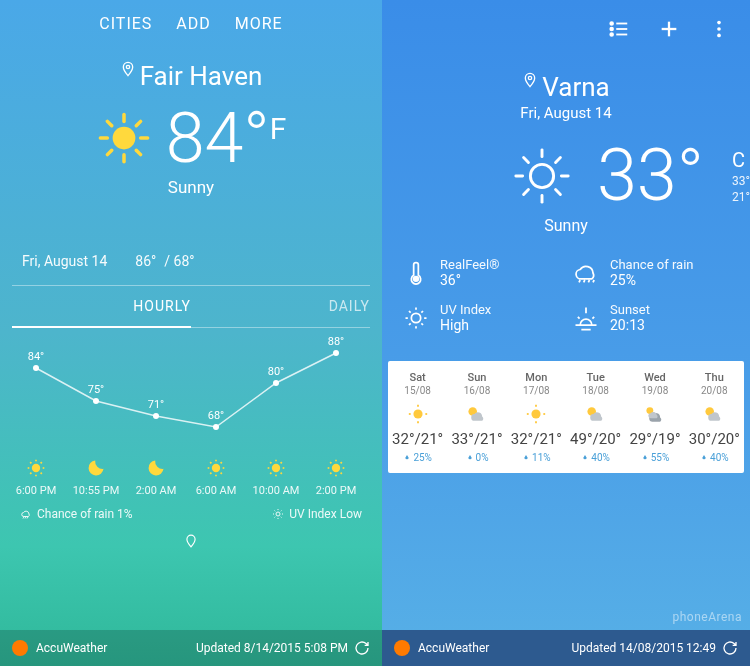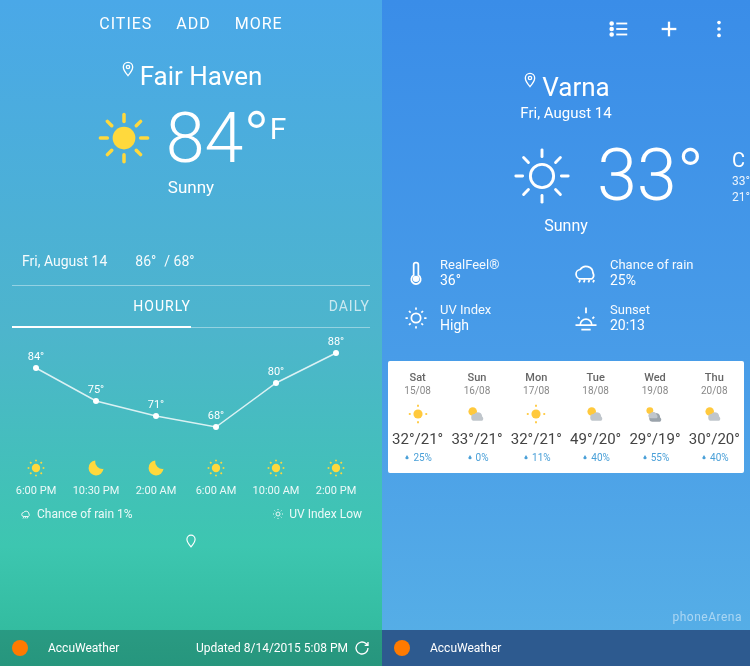--- a/index.html
+++ b/index.html
@@ -35,21 +35,21 @@
 .hourly-item .t{margin-bottom:2px}
 .hourly-item .ico{margin:2px 0}
 .hourly-item .h{margin-top:2px;opacity:.9}
 .chart-line{position:absolute;inset:0}
 .bottom-stats{display:flex;justify-content:space-between;padding:4px 20px 8px;font-size:12px;opacity:.9}
 .bottom-stats span{display:flex;align-items:center;gap:5px}
 .nav-dot{text-align:center;padding:4px}
 .footer{position:absolute;bottom:0;left:0;right:0;display:flex;justify-content:space-between;align-items:center;padding:10px 12px;font-size:12px}
 .footer-l{background:rgba(0,0,0,.18)}
 .footer-r{background:#2d5a8f}
-.accu{display:flex;align-items:center;gap:20px}
+.accu{display:flex;align-items:center;gap:8px}
 .accu .logo{width:16px;height:16px;border-radius:50%;background:#ff7a00}
 .upd{display:flex;align-items:center;gap:6px}
 .info-grid{display:grid;grid-template-columns:1fr 1fr;gap:14px 12px;padding:22px 20px}
 .info-cell{display:flex;align-items:center;gap:10px;font-size:13px}
 .info-cell svg{width:28px;height:28px;flex-shrink:0}
 .info-cell .lbl{opacity:.95}
 .info-cell .val{font-size:14px}
 .daily{background:#fff;color:#444;margin:6px 6px 50px;border-radius:2px;display:flex;padding:10px 0}
 .day{flex:1;text-align:center;font-size:11px}
 .day .dn{font-weight:500;color:#666}
@@ -134,21 +134,21 @@
                 <line x1="5" y1="19" x2="6.5" y2="17.5"></line>
               </g>
             </svg></div>
           <div class="h" style="position:absolute;top:144px;width:58px">6:00 PM</div>
         </div>
         <div class="hourly-item" style="left: 59px;">
           <div class="t" style="position:absolute;top:45px;width:58px">75°</div>
           <div class="ico" style="position:absolute;top:118px;width:58px"><svg width="20" height="20" viewBox="0 0 24 24" fill="#ffd93d">
               <path d="M21 13A9 9 0 0 1 11 3a9 9 0 1 0 10 10z"></path>
             </svg></div>
-          <div class="h" style="position:absolute;top:144px;width:58px">10:30 PM</div>
+          <div class="h" style="position:absolute;top:144px;width:58px">10:55 PM</div>
         </div>
         <div class="hourly-item" style="left: 119px;">
           <div class="t" style="position:absolute;top:60px;width:58px">71°</div>
           <div class="ico" style="position:absolute;top:118px;width:58px"><svg width="20" height="20" viewBox="0 0 24 24" fill="#ffd93d">
               <path d="M21 13A9 9 0 0 1 11 3a9 9 0 1 0 10 10z"></path>
             </svg></div>
           <div class="h" style="position:absolute;top:144px;width:58px">2:00 AM</div>
         </div>
         <div class="hourly-item" style="left: 179px;">
           <div class="t" style="position:absolute;top:71px;width:58px">68°</div>
@@ -427,14 +427,20 @@
       </div>
     </div>
 
   <div class="watermark">phoneArena</div>
 
   <div class="footer footer-r">
     <span class="accu">
         <span class="logo"></span>
         <span>AccuWeather</span>
       </span>
+    <span class="upd">
+        <span>Updated 14/08/2015 12:49</span>
+        <svg class="refresh-icon" viewBox="0 0 24 24" fill="none" stroke="#fff" stroke-width="2">
+          <path d="M21 12a9 9 0 1 1-3-6.7L21 8M21 3v5h-5"></path>
+        </svg>
+      </span>
   </div>
 </div>
 
 </body></html>

